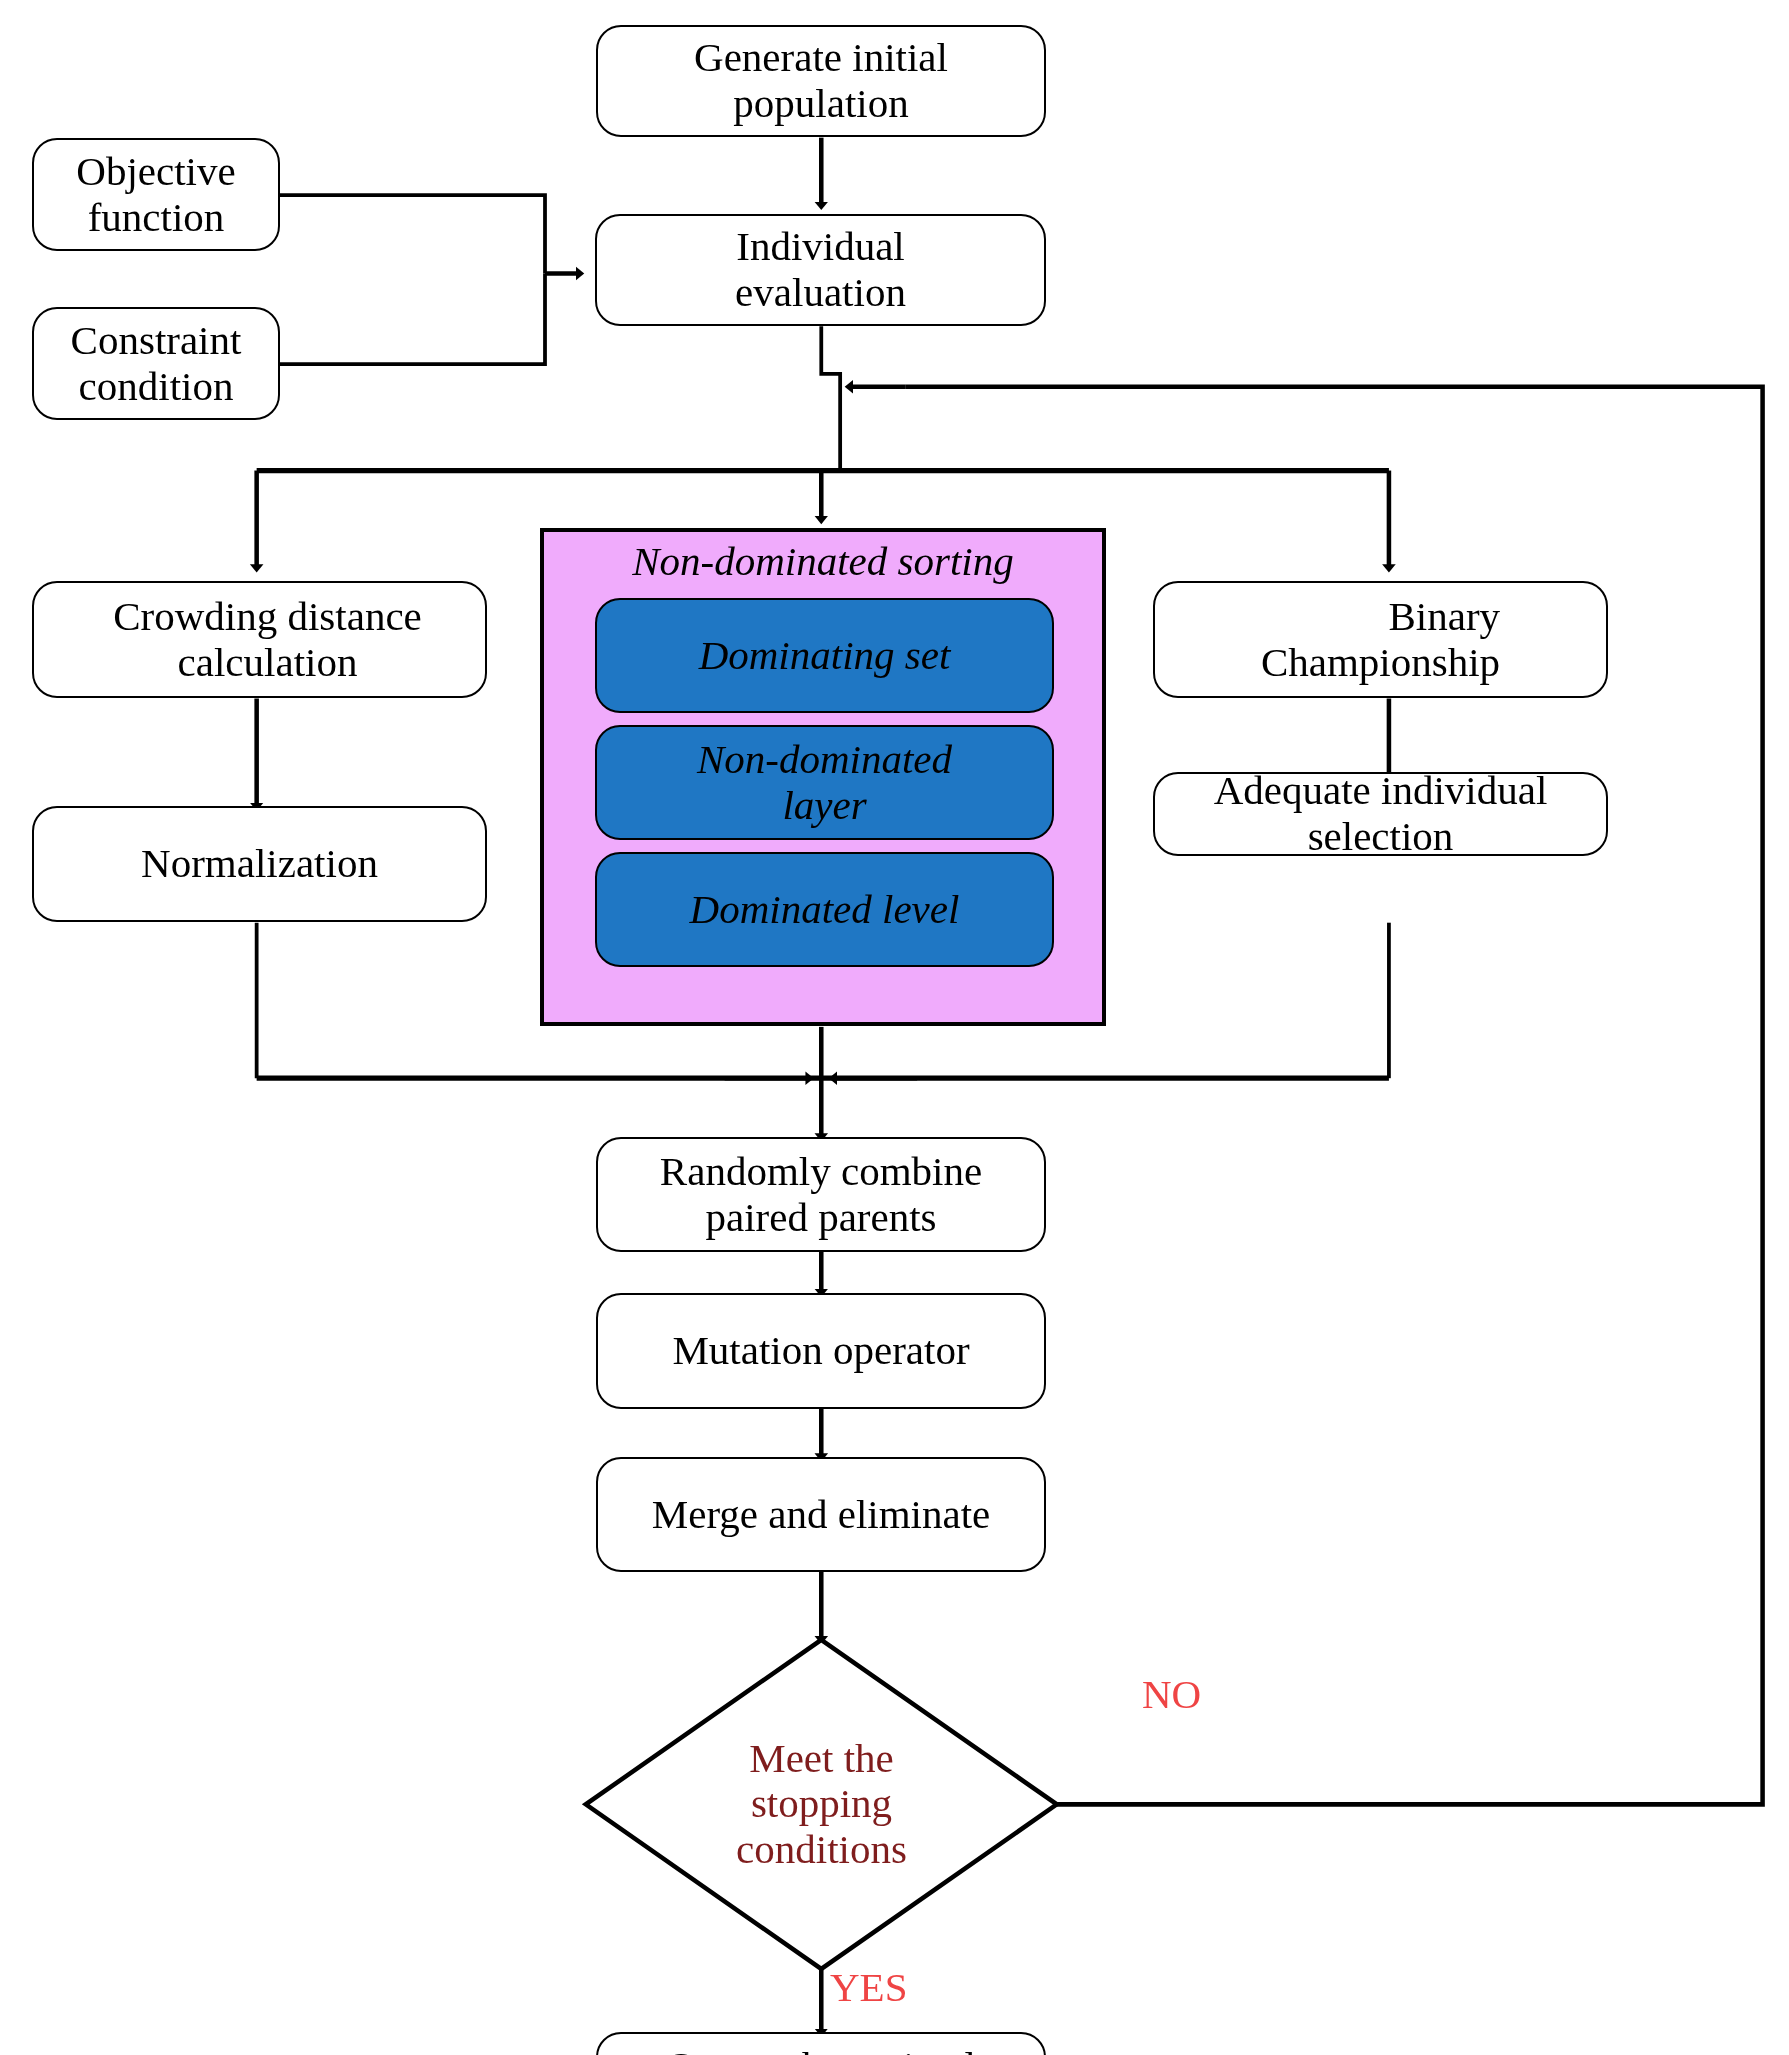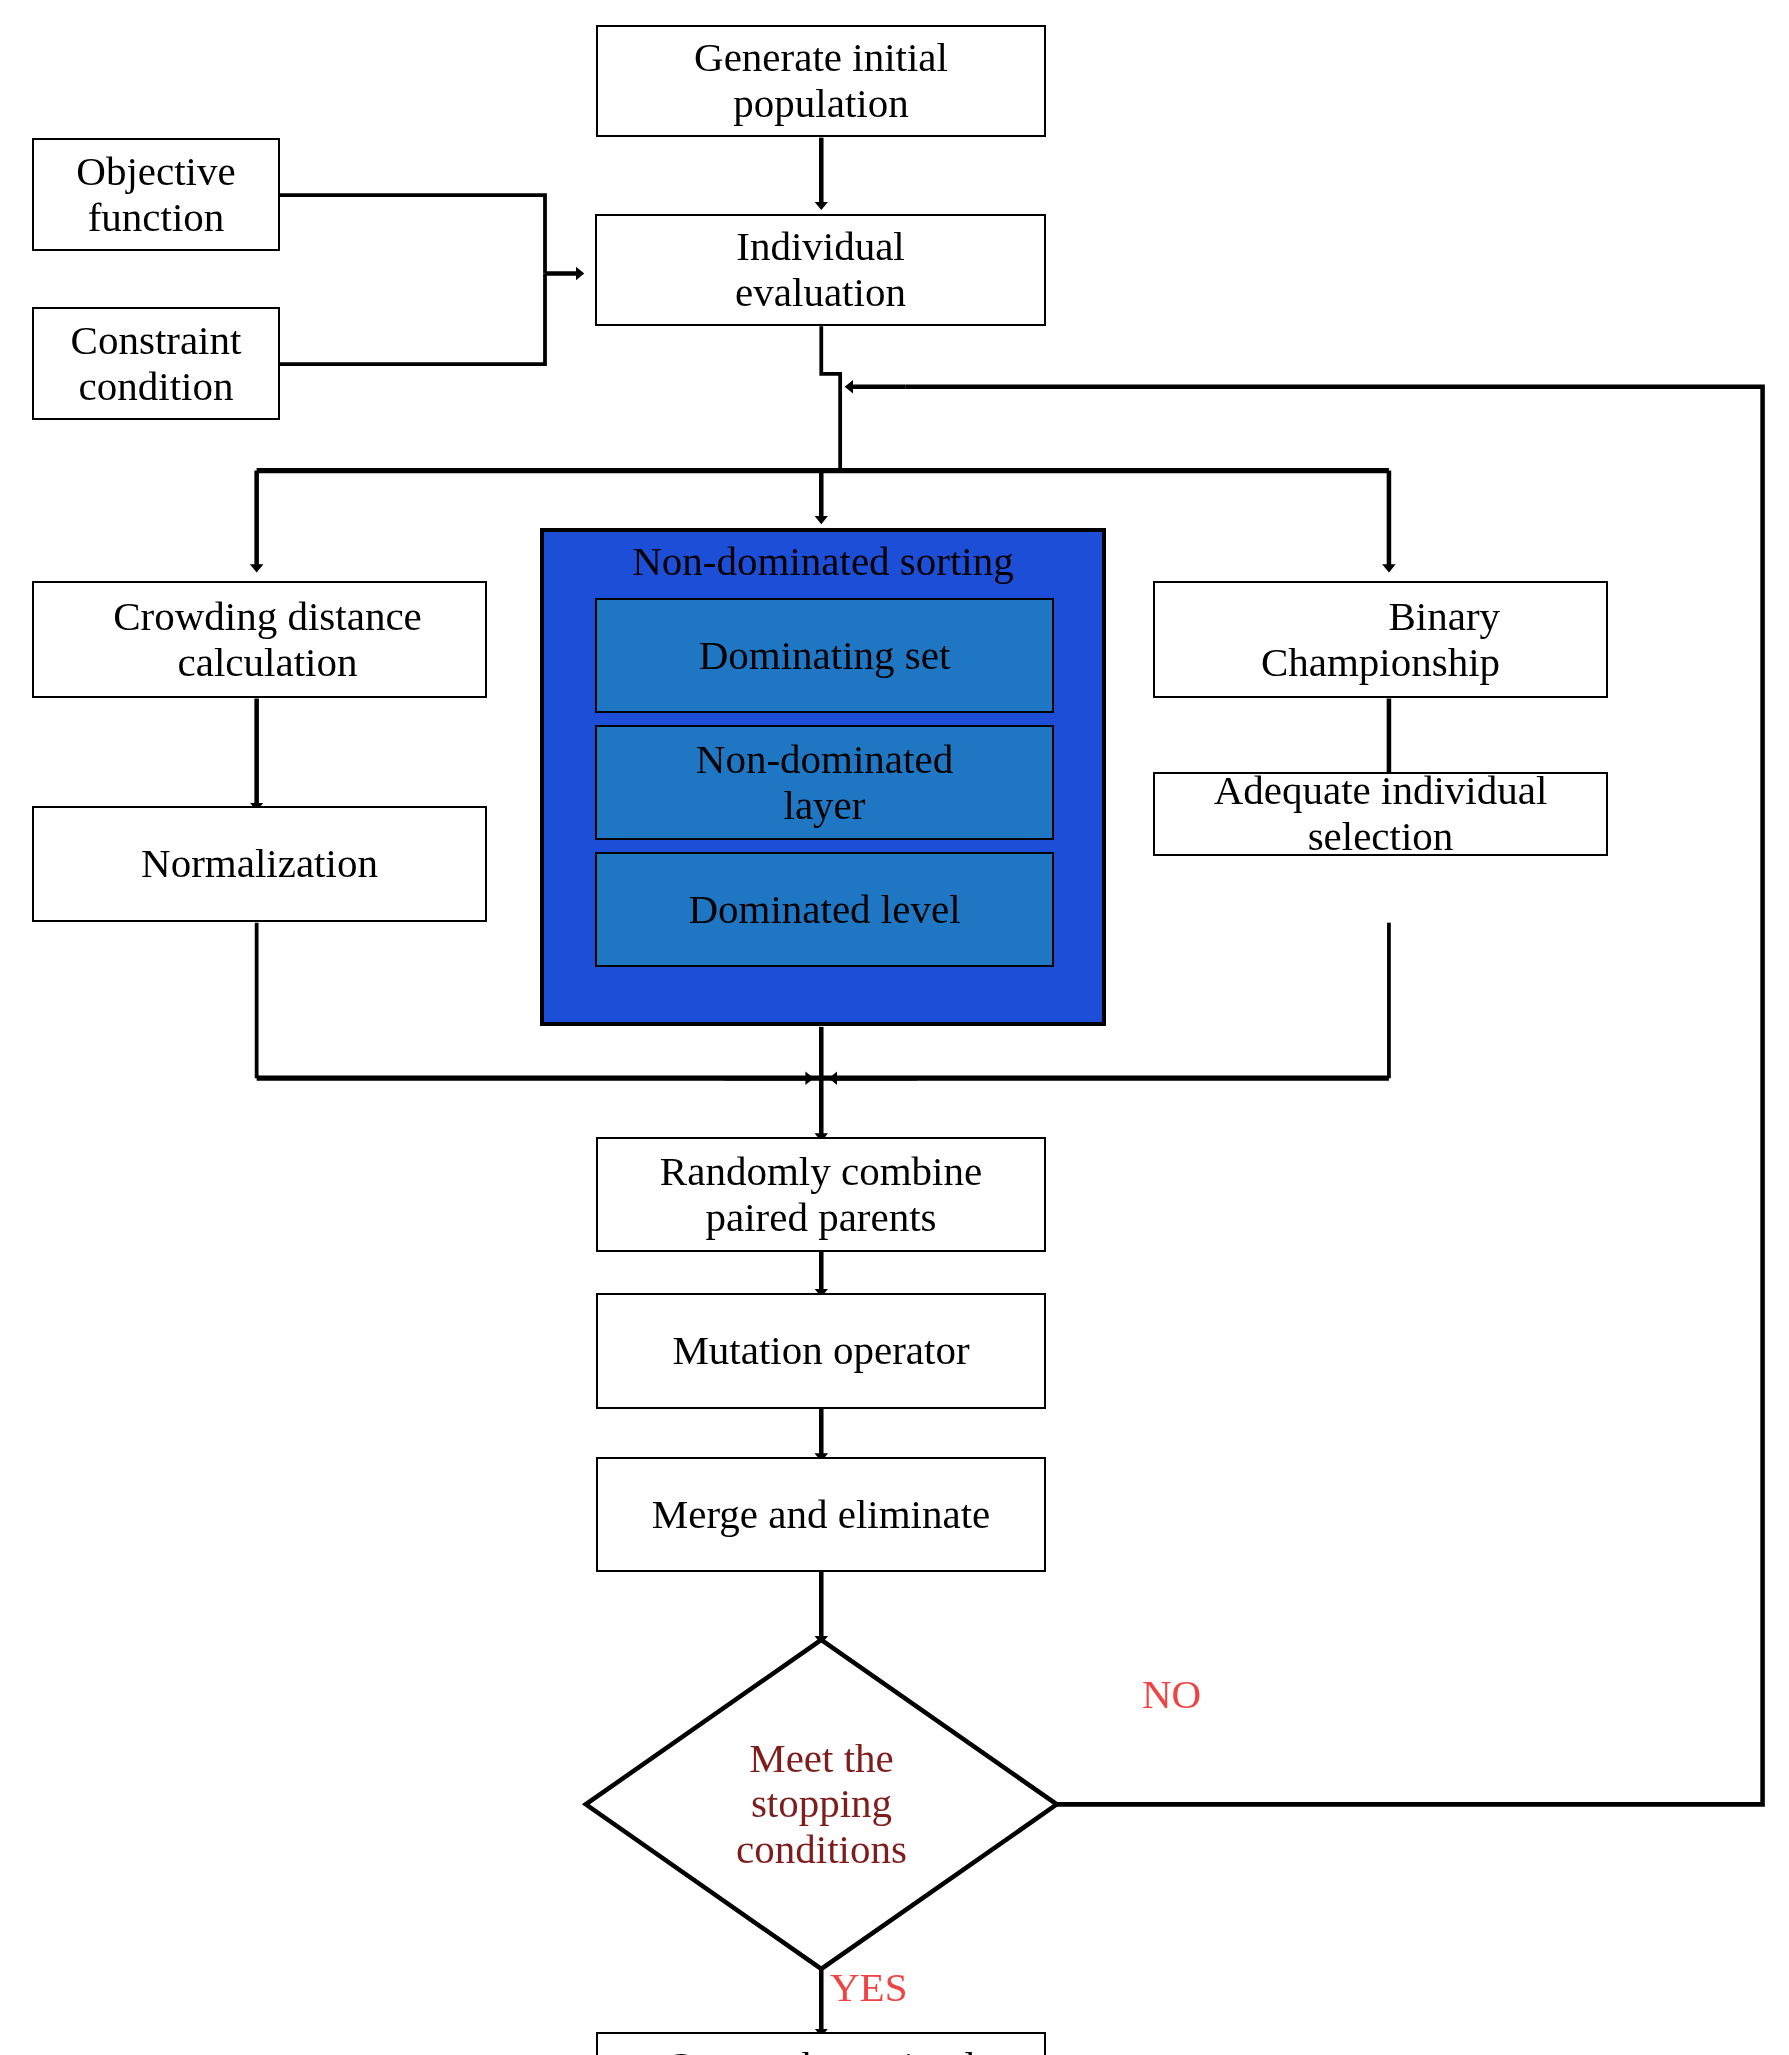--- a/index.html
+++ b/index.html
@@ -32,24 +32,25 @@
     display: flex;
     align-items: center;
     justify-content: center;
     text-align: center;
     color: #000000;
     line-height: 1.12;
     white-space: pre-line;
     z-index: 3;
   }
   .node.group {
-    background: #1d4ed8;
+    background: #f0abfc;
     border-width: 4.5px;
     display: block;
     padding: 7px;
+    font-style: italic;
   }
   .group-title {
     position: absolute;
     left: 0;
     right: 0;
     top: 7.5px;
     text-align: center;
     line-height: 1.05;
     color: #000000;
   }
@@ -81,21 +82,21 @@
     white-space: pre-line;
     color: #7f1d1d;
     z-index: 4;
   }
   .edge-label {
     position: absolute;
     color: #ef4444;
     z-index: 4;
     white-space: nowrap;
   }
-  .fs-lg { font-size: 41px; }
+  .fs-lg { font-size: 41px; border-radius: 25px; }
 </style>
 </head>
 <body>
 
 <div id="stage">
 
   <svg id="edges" viewBox="0 0 2370 2723" width="1789" height="2056" xmlns="http://www.w3.org/2000/svg">
     <defs>
       <marker id="ah-down" markerWidth="22" markerHeight="22" refX="5" refY="11" orient="auto" markerUnits="userSpaceOnUse">
         <path d="M0,2 L11,11 L0,20 Z" fill="#000000"></path>

